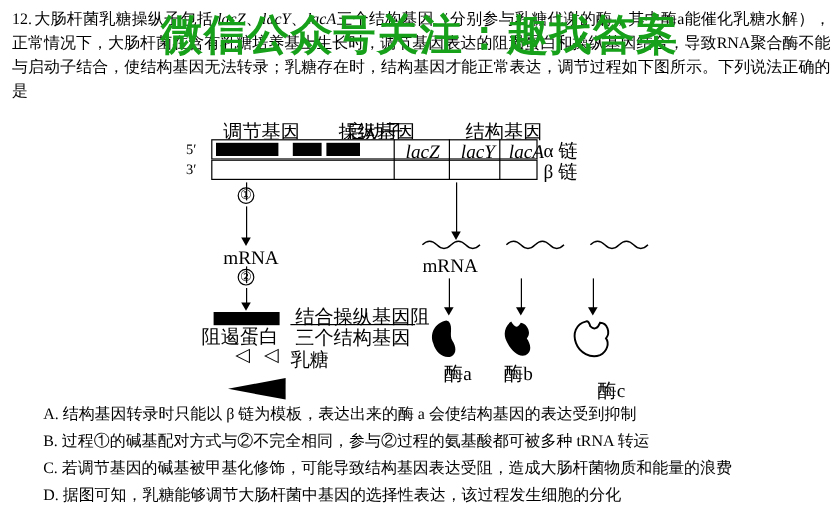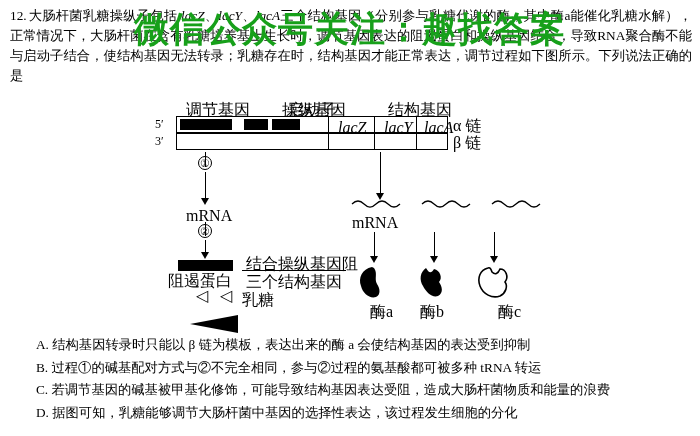--- a/index.html
+++ b/index.html
@@ -234,21 +234,21 @@
     </svg>
     <svg style="position:absolute; left:266px; top:166px;" width="36" height="34">
       <path d="M10 2 C4 6 3 14 7 20 C10 26 16 32 22 30 C28 27 26 20 23 16 C27 12 24 4 18 3 C15 8 13 7 10 2 Z" fill="#000"></path>
     </svg>
     <svg style="position:absolute; left:326px; top:166px;" width="40" height="34">
       <path d="M12 2 C4 4 1 12 4 20 C7 28 16 33 24 30 C30 27 32 20 29 16 C33 11 30 3 24 3 C22 8 19 9 16 6 C15 3 14 1 12 2 Z" fill="none" stroke="#000" stroke-width="1.6"></path>
     </svg>
 
     <div class="lbl" style="left:220px; top:202px;">酶a</div>
     <div class="lbl" style="left:270px; top:202px;">酶b</div>
-    <div class="lbl" style="left:332px; top:202px;padding-left:16px;">酶c</div>
+    <div class="lbl" style="left:332px; top:216px;padding-left:16px;">酶c</div>
 
   </div>
 
   <div class="options">
     <div class="opt">A. 结构基因转录时只能以 β 链为模板，表达出来的酶 a 会使结构基因的表达受到抑制</div>
     <div class="opt">B. 过程①的碱基配对方式与②不完全相同，参与②过程的氨基酸都可被多种 tRNA 转运</div>
     <div class="opt">C. 若调节基因的碱基被甲基化修饰，可能导致结构基因表达受阻，造成大肠杆菌物质和能量的浪费</div>
     <div class="opt">D. 据图可知，乳糖能够调节大肠杆菌中基因的选择性表达，该过程发生细胞的分化</div>
   </div>
 

